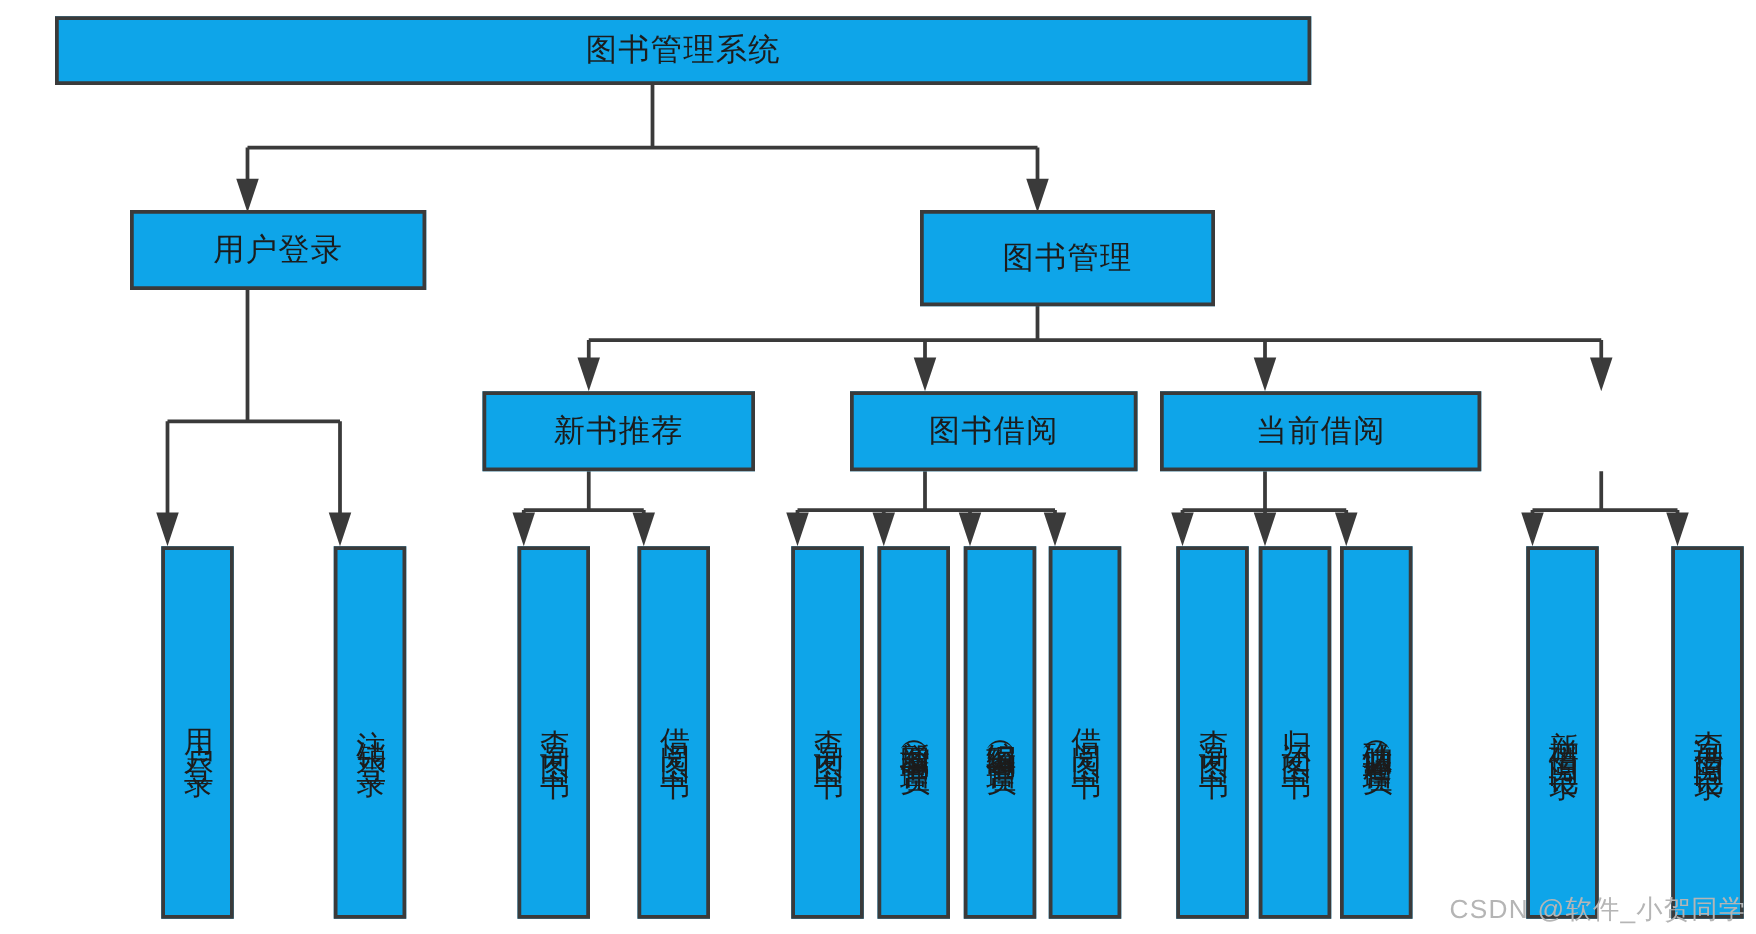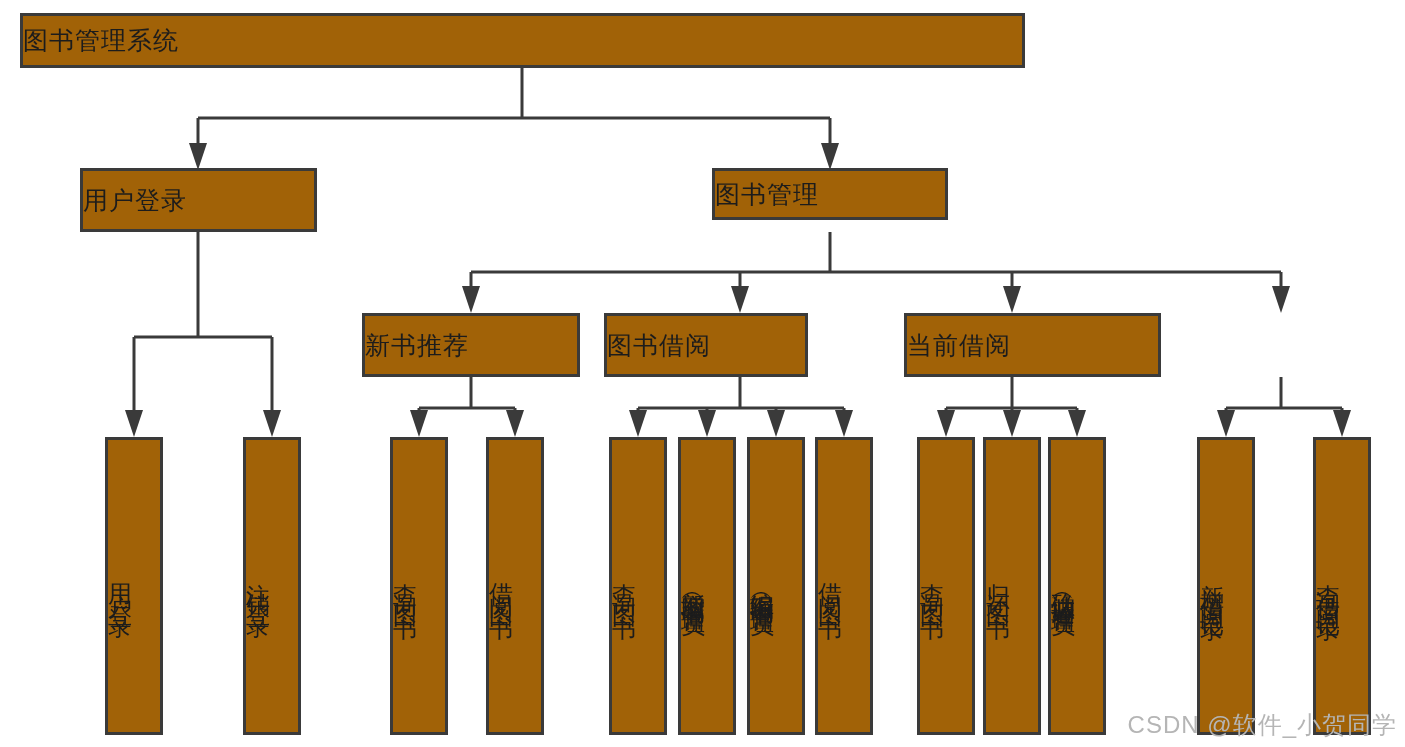--- a/index.html
+++ b/index.html
@@ -11,23 +11,24 @@
     font-family:"Liberation Sans","DejaVu Sans",sans-serif;
     color:var(--c-text,#1c1c1c);
   }
   svg#wires{position:absolute;left:0;top:0;width:1405px;height:747px;z-index:0;}
   svg#wires path{stroke:var(--c-line,#3a3a3a);stroke-width:3;fill:none;}
   svg#wires polygon{fill:var(--c-line,#3a3a3a);stroke:none;}
   .box{
     position:absolute;
     box-sizing:border-box;
     border:3px solid var(--c-line,#3a3a3a);
-    background:#a16207;
-    display:flex;align-items:center;justify-content:flex-start;
+    background:#0ea5e9;
+    display:flex;align-items:center;justify-content:center;
     z-index:1;
+    margin-left:24px;
   }
   .box.h span{
     font-size:25px;
     letter-spacing:1px;
     white-space:nowrap;
     line-height:1;
   }
   .box.m{top:313px;height:64px;}
   .box.v{top:437px;width:58px;height:298px;}
   .box.v span{
@@ -37,21 +38,21 @@
     line-height:1;
     white-space:nowrap;
   }
   .box.v span.v4{letter-spacing:11px;}
   .box.v span.v6{letter-spacing:7px;}
   .box.v span.v8{letter-spacing:3px;}
   #watermark{
     position:absolute;
     right:8px;bottom:6px;
     z-index:2;
-    font-size:24px;
+    font-size:21px;
     letter-spacing:1px;
     color:var(--c-watermark,#b5b5b5);
     white-space:nowrap;
   }
 </style>
 </head>
 <body>
 
 <div id="stage">
 
@@ -103,28 +104,28 @@
       <polygon points="1333,410 1351,410 1342,437"></polygon>
     </svg>
 
   <div class="box h" style="left:20px;top:13px;width:1005px;height:55px">
     <span>图书管理系统</span>
   </div>
 
   <div class="box h" style="left:80px;top:168px;width:237px;height:64px">
     <span>用户登录</span>
   </div>
-  <div class="box h" style="left:712px;top:168px;width:236px;height:52px">
+  <div class="box h" style="left:712px;top:168px;width:236px;height:77px">
     <span>图书管理</span>
   </div>
 
   <div class="box h m" style="left:362px;width:218px">
     <span>新书推荐</span>
   </div>
-  <div class="box h m" style="left:604px;width:204px">
+  <div class="box h m" style="left:656px;width:230px">
     <span>图书借阅</span>
   </div>
   <div class="box h m" style="left:904px;width:257px">
     <span>当前借阅</span>
   </div>
 
   <div class="box v" style="left:105px">
     <span class="v4">用户登录</span>
   </div>
   <div class="box v" style="left:243px">

